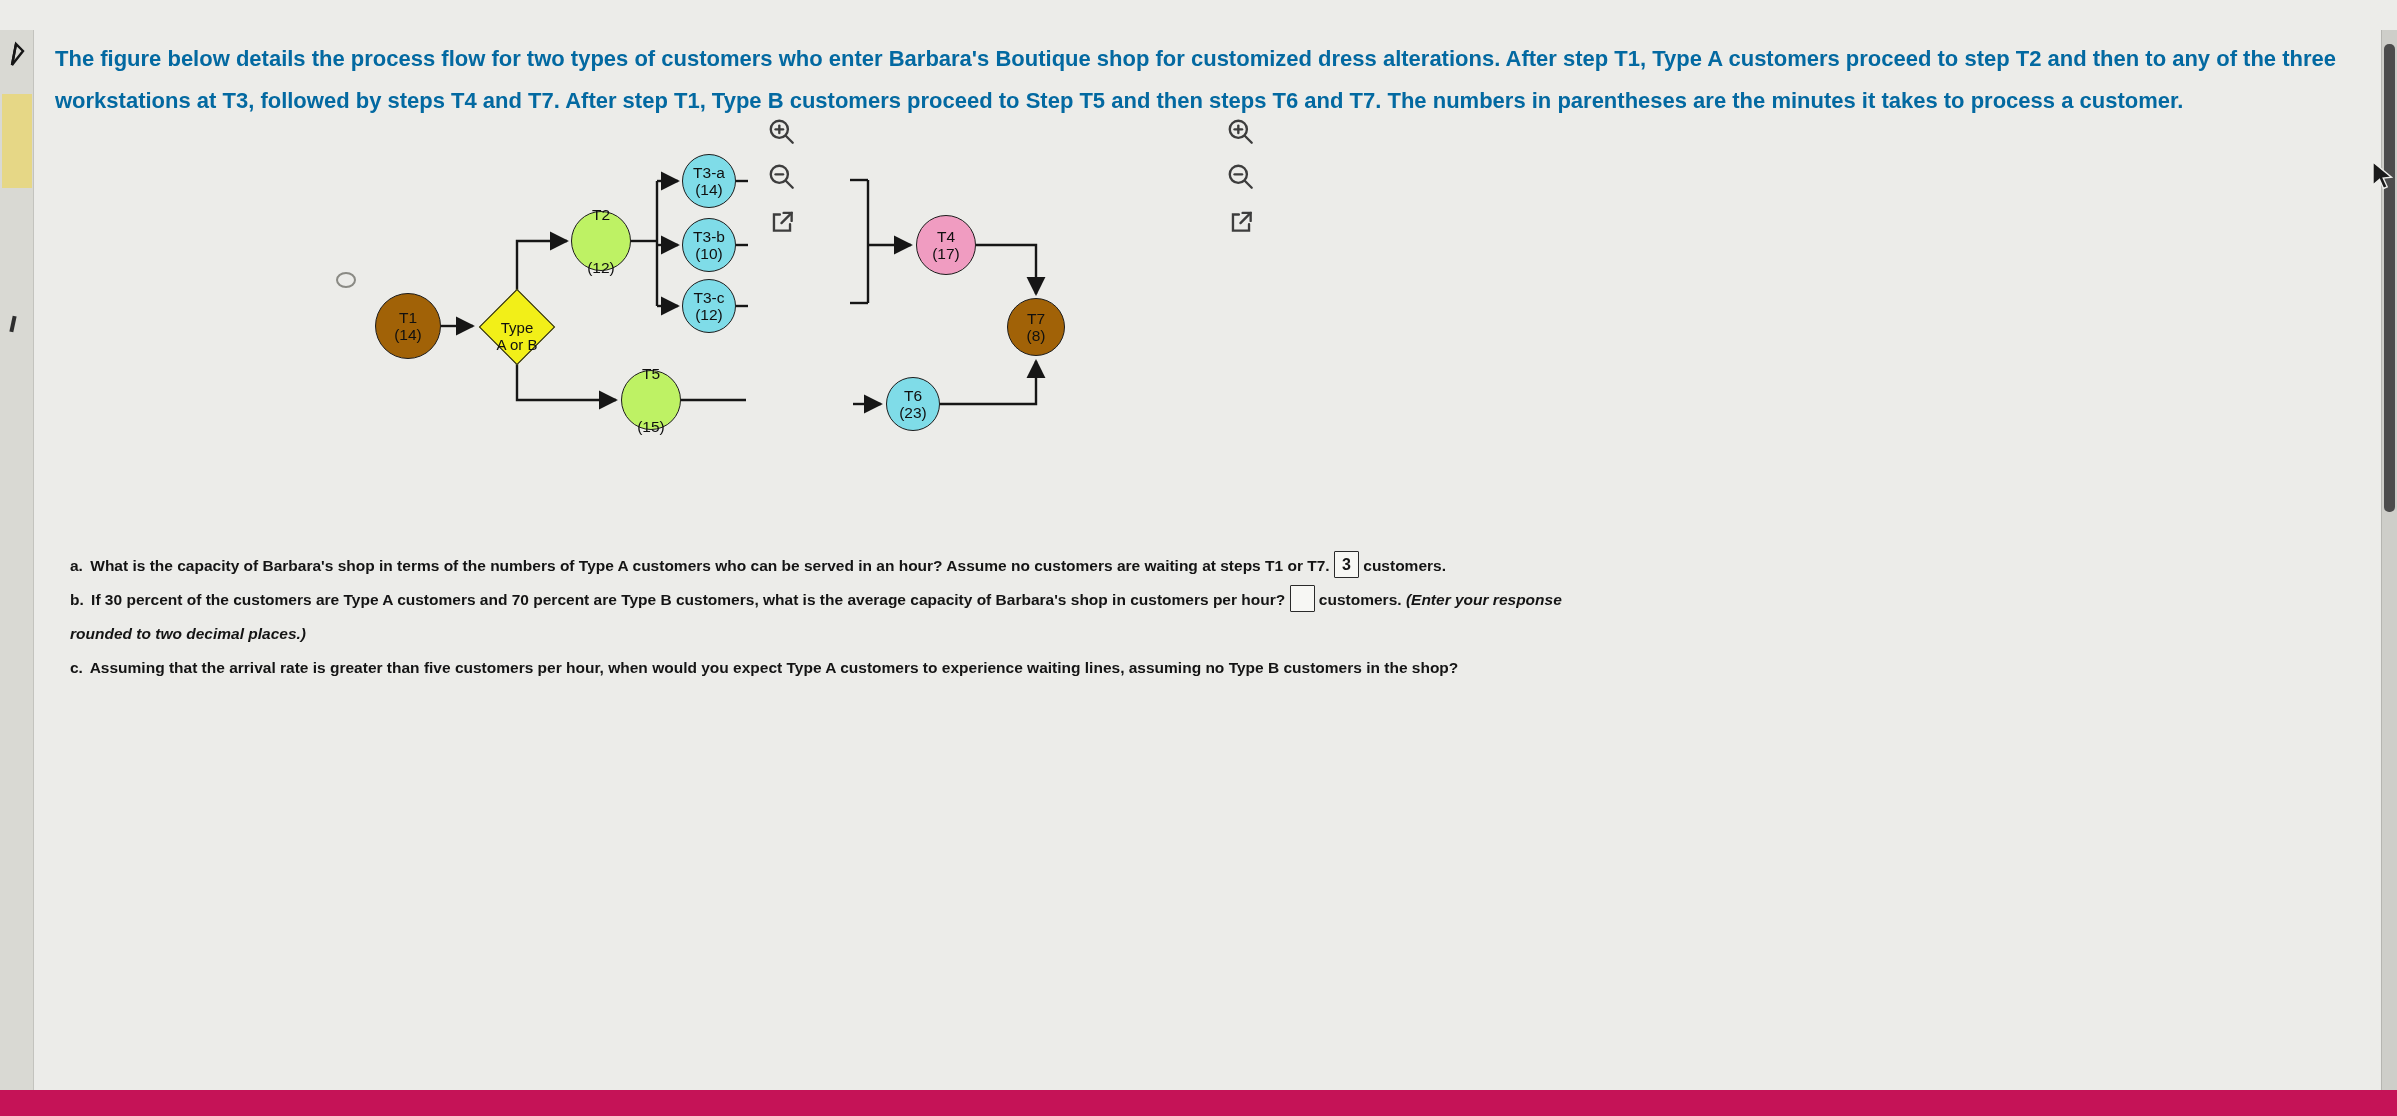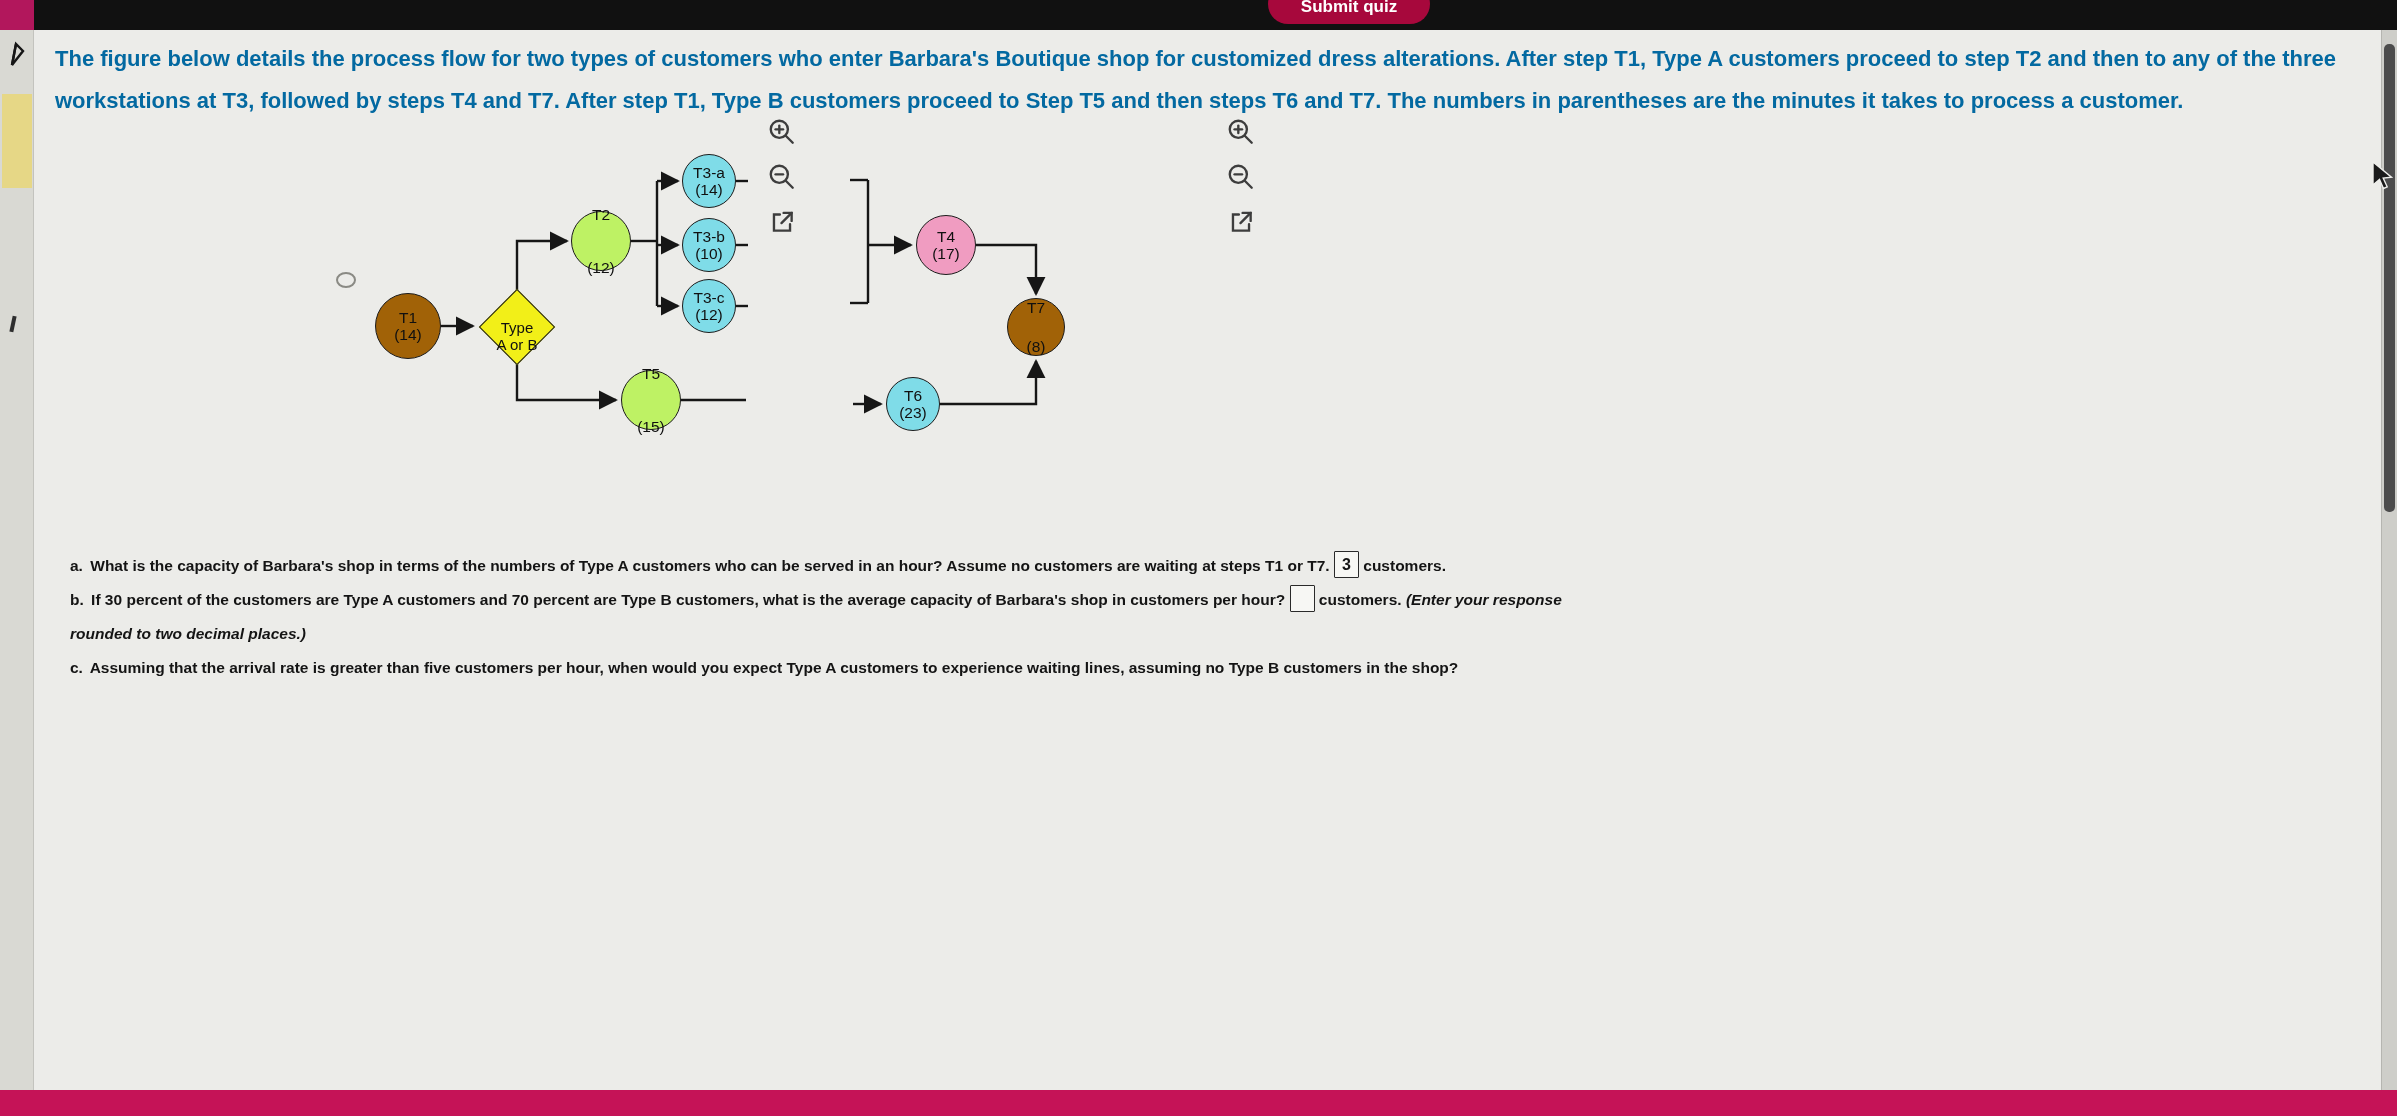--- a/index.html
+++ b/index.html
@@ -84,24 +84,20 @@
   .scrollbar { position:absolute; left:2381px; top:30px; width:16px; height:1060px; background:#cecec9; border-left:1px solid #b5b5b0; z-index:35; }
   .thumb { position:absolute; left:2px; top:14px; width:11px; height:468px; background:#4c4c4c; border-radius:5px; }
   .cursor { position:absolute; left:2370px; top:160px; z-index:50; }
   .bottombar { position:absolute; left:0; top:1090px; width:2397px; height:26px; background:#c51357; z-index:45; }
 </style>
 </head>
 <body>
 
 <div class="stage">
 
-  <div class="topbar">
-    <div class="corner"></div>
-    <button class="submit-btn">Submit quiz</button>
-  </div>
 
   <div class="left-rail">
     <div class="rail-icon">
       <svg width="24" height="32" viewBox="0 0 24 32">
         <path d="M7 27 L11 6 L18 13 Z"></path>
         <line x1="11" y1="6" x2="7" y2="27"></line>
       </svg>
     </div>
     <div class="rail-highlight"></div>
     <div class="rail-mark"></div>
@@ -183,21 +179,21 @@
     <div class="node circle tan" style="left:291px;top:270px;width:60px;height:60px;">
       <span>T5</span>
       <span>(15)</span>
     </div>
 
     <div class="node circle cyan" style="left:556px;top:277px;width:54px;height:54px;">
       <span>T6</span>
       <span>(23)</span>
     </div>
 
-    <div class="node circle green" style="left:677px;top:198px;width:58px;height:58px;justify-content:space-between;">
+    <div class="node circle green" style="left:677px;top:198px;width:58px;height:58px;">
       <span>T7</span>
       <span>(8)</span>
     </div>
 
     <button class="tool" style="left:437px;top:17px;">
       <svg width="30" height="30" viewBox="0 0 28 28">
         <circle cx="11.5" cy="11.5" r="8"></circle>
         <line x1="17.5" y1="17.5" x2="24" y2="24"></line>
         <line x1="8" y1="11.5" x2="15" y2="11.5"></line>
         <line x1="11.5" y1="8" x2="11.5" y2="15"></line>

